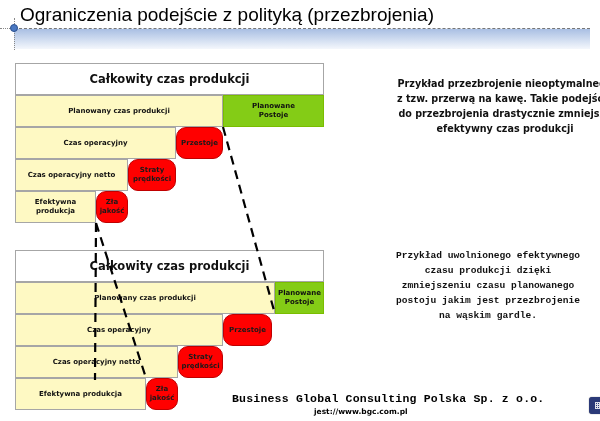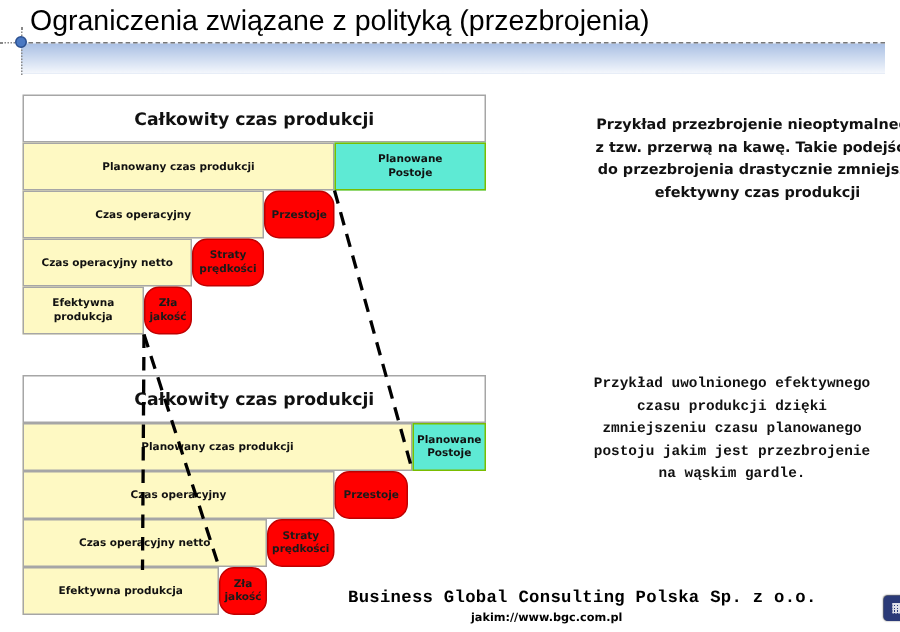--- a/index.html
+++ b/index.html
@@ -6,32 +6,32 @@
   body { width:600px; height:421px; background:#ffffff; position:relative; overflow:hidden; font-family:"DejaVu Sans", sans-serif; }
   .title { position:absolute; left:20px; top:4px; font-family:"Liberation Sans", sans-serif; font-size:19px; color:#000; white-space:nowrap; }
   .band { position:absolute; left:14px; top:28px; width:576px; height:20px; background:linear-gradient(to bottom, #a9bfe3 0%, #d2def1 55%, #f4f7fc 100%); border-top:1px dashed #777; }
   .vguide { position:absolute; left:14px; top:18px; width:0; height:32px; border-left:1px dotted #888; }
   .hguide { position:absolute; left:0; top:28px; width:14px; height:0; border-top:1px dotted #888; }
   .dot { position:absolute; left:10px; top:24px; width:8px; height:8px; border-radius:50%; background:#4a78c2; border:1px solid #2a4f8f; box-sizing:border-box; }
   .box { position:absolute; box-sizing:border-box; border:1px solid #a6a6a6; display:flex; align-items:center; justify-content:center; text-align:center; font-family:"DejaVu Sans", sans-serif; font-weight:bold; color:#111; line-height:1.25; }
   .hdr { background:#ffffff; font-size:11.5px; }
   .gray { background:#fef9c3; font-size:7px; }
   .red { background:#ff0000; font-size:7px; color:#1a1a1a; border-color:#c00000;border-radius:10px; }
-  .green { background:#5eead4; font-size:7px; border-color:#7abd00; }
+  .green { background:#84cc16; font-size:7px; border-color:#7abd00; }
   .note { position:absolute; font-family:"DejaVu Sans", sans-serif; font-weight:bold; font-size:9.6px; line-height:15px; text-align:center; color:#111;margin-left:40px; }
   .footer-company { position:absolute; left:232px; top:392px; font-family:Liberation Mono, monospace; font-weight:bold; font-size:11.5px; color:#000; white-space:nowrap; letter-spacing:0.2px; }
   .footer-url { position:absolute; left:314px; top:407px; font-family:"DejaVu Sans", sans-serif; font-weight:bold; font-size:7.5px; color:#000; white-space:nowrap; }
   .logo { position:absolute; left:553px; top:397px; width:40px; height:17px; background:#2b3a78; border-radius:3px; color:#fff; font-family:"DejaVu Serif", serif; font-size:9px; display:flex; align-items:center; justify-content:center; gap:1px; box-shadow:0 0 1px #555;margin-left:36px; }
   .logo .grid { width:7px; height:7px; background:repeating-linear-gradient(90deg,#fff 0 1px,transparent 1px 2px), repeating-linear-gradient(0deg,#fff 0 1px,transparent 1px 2px); opacity:0.85; }
   svg.lines { position:absolute; left:0; top:0; width:600px; height:421px; pointer-events:none; }
 </style>
 </head>
 <body>
 
-<div class="title">Ograniczenia związane z polityką (przezbrojenia)</div>
+<div class="title">Ograniczenia podejście z polityką (przezbrojenia)</div>
 <div class="band"></div>
 <div class="vguide"></div>
 <div class="hguide"></div>
 <div class="dot"></div>
 
 <div>
   <div class="box hdr" style="left:15px;top:63px;width:309px;height:32px;">Całkowity czas produkcji</div>
 
   <div class="box gray" style="left:15px;top:95px;width:208px;height:32px;">Planowany czas produkcji</div>
   <div class="box green" style="left:223px;top:95px;width:101px;height:32px;padding:0 22px;">Planowane Postoje</div>
@@ -67,17 +67,17 @@
     <line x1="223" y1="127" x2="275" y2="314"></line>
     <line x1="96" y1="223" x2="95" y2="380"></line>
     <line x1="96" y1="223" x2="146" y2="378"></line>
   </g>
 </svg>
 
 <div class="note" style="left:356px;top:76px;width:218px;">Przykład przezbrojenie nieoptymalnego z tzw. przerwą na kawę. Takie podejście do przezbrojenia drastycznie zmniejsza efektywny czas produkcji</div>
 <div class="note" style="left:348px;top:248px;width:200px;font-family:Liberation Mono, monospace;">Przykład uwolnionego efektywnego czasu produkcji dzięki zmniejszeniu czasu planowanego postoju jakim jest przezbrojenie na wąskim gardle.</div>
 
 <div class="footer-company">Business Global Consulting Polska Sp. z o.o.</div>
-<div class="footer-url">jakim://www.bgc.com.pl</div>
+<div class="footer-url">jest://www.bgc.com.pl</div>
 <div class="logo">
   <span class="grid"></span>
   <span>BGC</span>
 </div>
 
 </body></html>

